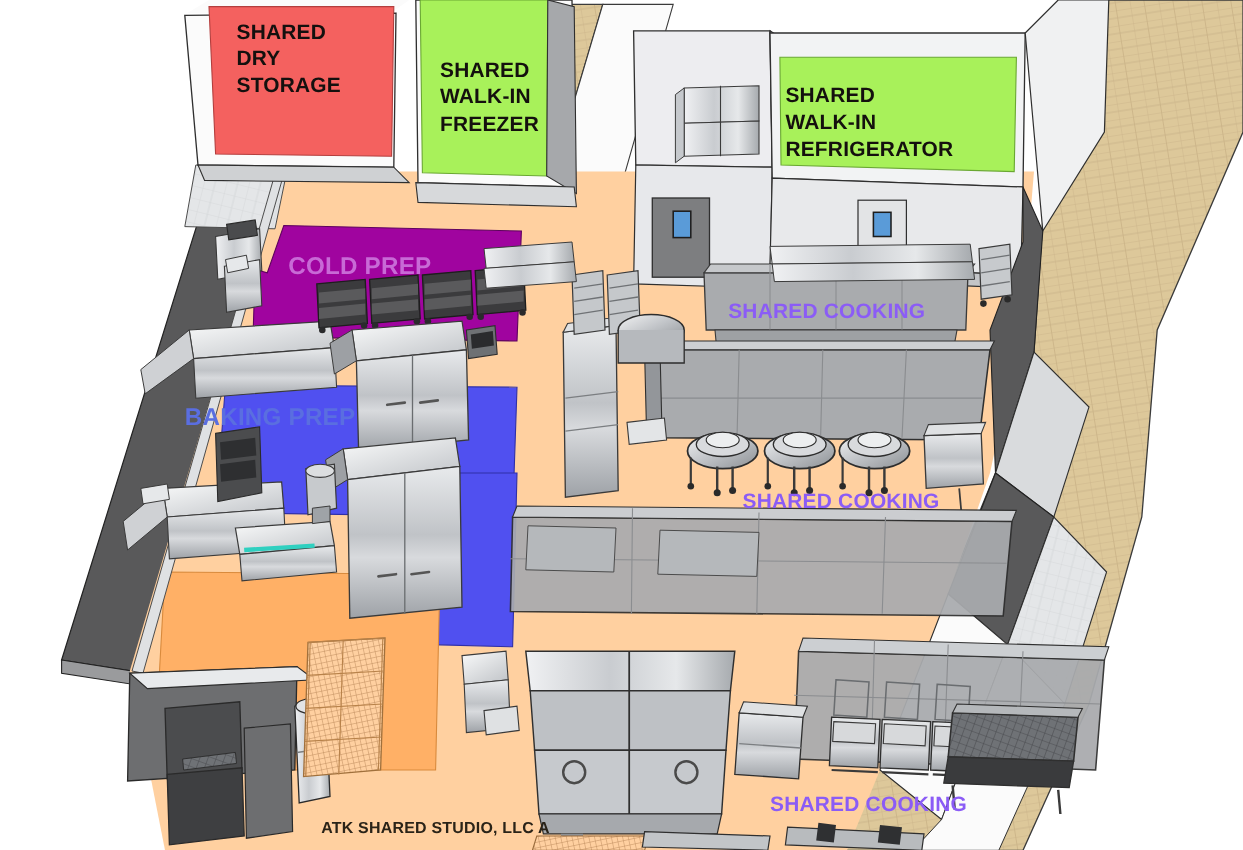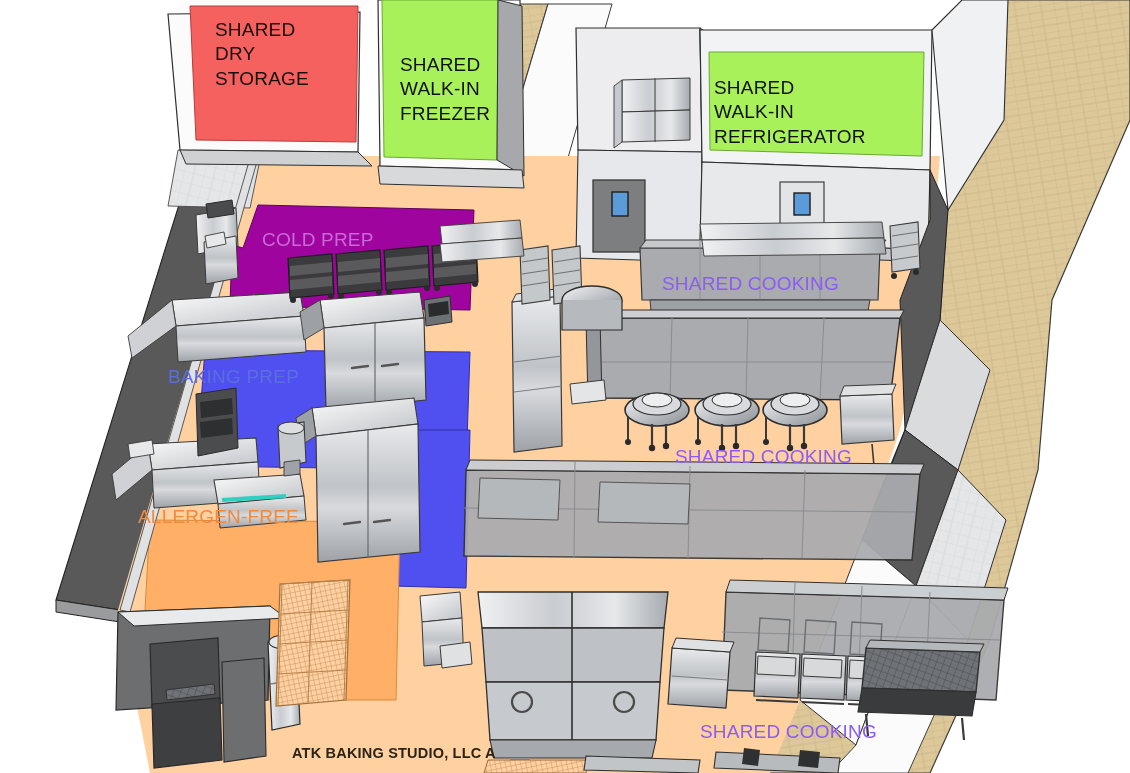--- a/index.html
+++ b/index.html
@@ -1,24 +1,24 @@
 <!DOCTYPE html>
 <html><head>
 <meta charset="utf-8">
 <style>
   html,body{margin:0;padding:0;background:#ffffff;}
   body{width:1130px;height:773px;overflow:hidden;
        font-family:"Liberation Sans",sans-serif;}
   #stage{position:relative;width:1130px;height:773px;background:#ffffff;
          overflow:hidden;}
   #stage svg{position:absolute;left:0;top:0;}
-  .lbl{position:absolute;font-weight:normal;white-space:pre;line-height:1.28;
+  .lbl{position:absolute;font-weight:bold;white-space:pre;line-height:1.28;
        letter-spacing:.2px;pointer-events:none;}
   .lbl-room{font-size:19px;color:#14100e;}
-  .lbl-zone{font-size:19px;}
+  .lbl-zone{font-size:22px;}
   .lbl-cook{font-size:19px;color:#8b5cf6;}
   .lbl-cr{font-size:14.5px;color:#2a2318;font-weight:bold;line-height:1.42;}
 </style>
 </head>
 <body>
 
 <div id="stage">
 
 <svg width="1130" height="773" viewBox="0 0 1130 773">
   <defs>
@@ -438,27 +438,26 @@
 FREEZER</div>
 
 <div class="lbl lbl-room" style="left:714px; top:76px;">SHARED
 WALK-IN
 REFRIGERATOR</div>
 
 <div class="lbl lbl-zone" style="left:262px; top:228px; color:#c86ad6;">COLD PREP</div>
 
 <div class="lbl lbl-zone" style="left:168px; top:365px; color:#5a6ee0;">BAKING PREP</div>
 
-<div class="lbl lbl-zone" style="left:138px; top:505px; color:#f08a3c;">ALLERGEN-FREE</div>
 
 <div class="lbl lbl-cook" style="left:662px; top:272px;">SHARED COOKING</div>
 
 <div class="lbl lbl-cook" style="left:675px; top:445px;">SHARED COOKING</div>
 
 <div class="lbl lbl-cook" style="left:700px; top:720px;">SHARED COOKING</div>
 
 <div class="lbl lbl-cr" style="left:292px; top:702px;">
-  <div>ATK BAKING STUDIO, LLC A</div>
+  <div>ATK SHARED STUDIO, LLC A</div>
   
   
 </div>
 
 </div>
 
 </body></html>

